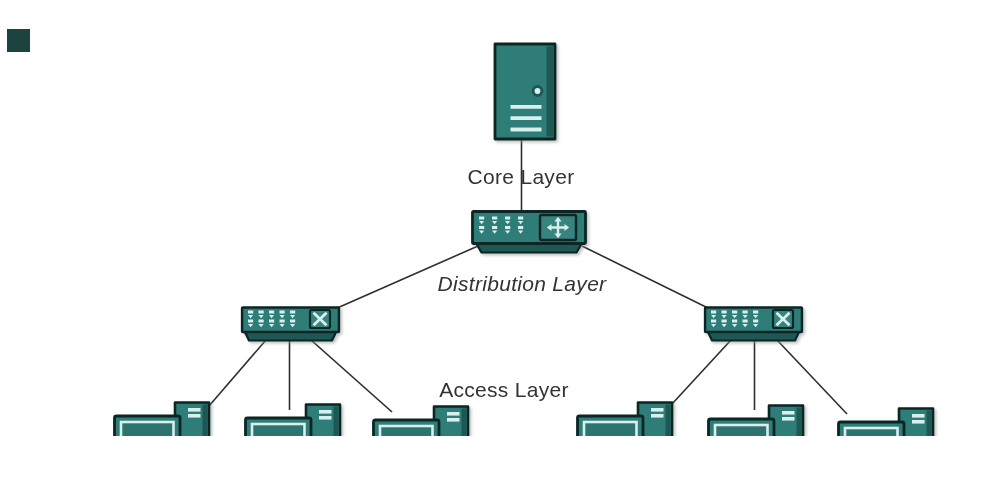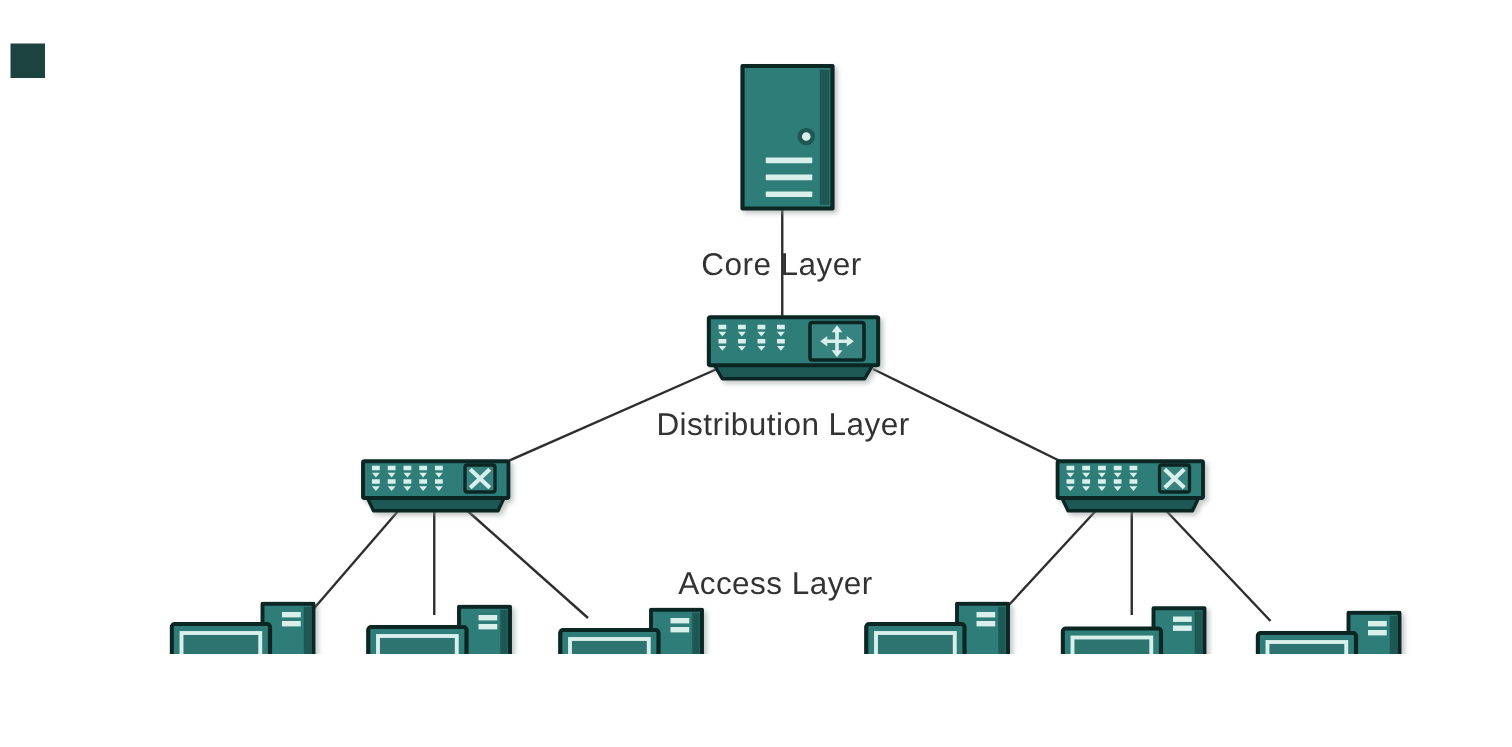--- a/index.html
+++ b/index.html
@@ -113,17 +113,17 @@
 
     <use href="#icon-computer" x="113" y="401" width="100" height="92" class="shadow"></use>
     <use href="#icon-computer" x="244" y="403" width="100" height="92" class="shadow"></use>
     <use href="#icon-computer" x="372" y="405" width="100" height="92" class="shadow"></use>
     <use href="#icon-computer" x="576" y="401" width="100" height="92" class="shadow"></use>
     <use href="#icon-computer" x="707" y="404" width="100" height="92" class="shadow"></use>
     <use href="#icon-computer" x="837" y="407" width="100" height="92" class="shadow"></use>
   </svg>
 
   <div class="layer-label" style="left:521px;top:165px;">Core Layer</div>
-  <div class="layer-label" style="left:522px;top:272px;">Distribution Layer</div>
-  <div class="layer-label" style="left:517px;top:378px;">Access Layer</div>
+  <div class="layer-label" style="left:522px;top:272px;font-style:italic;">Distribution Layer</div>
+  <div class="layer-label" style="left:504px;top:378px;">Access Layer</div>
 
   <div class="artifact"></div>
 </div>
 
 </body></html>

